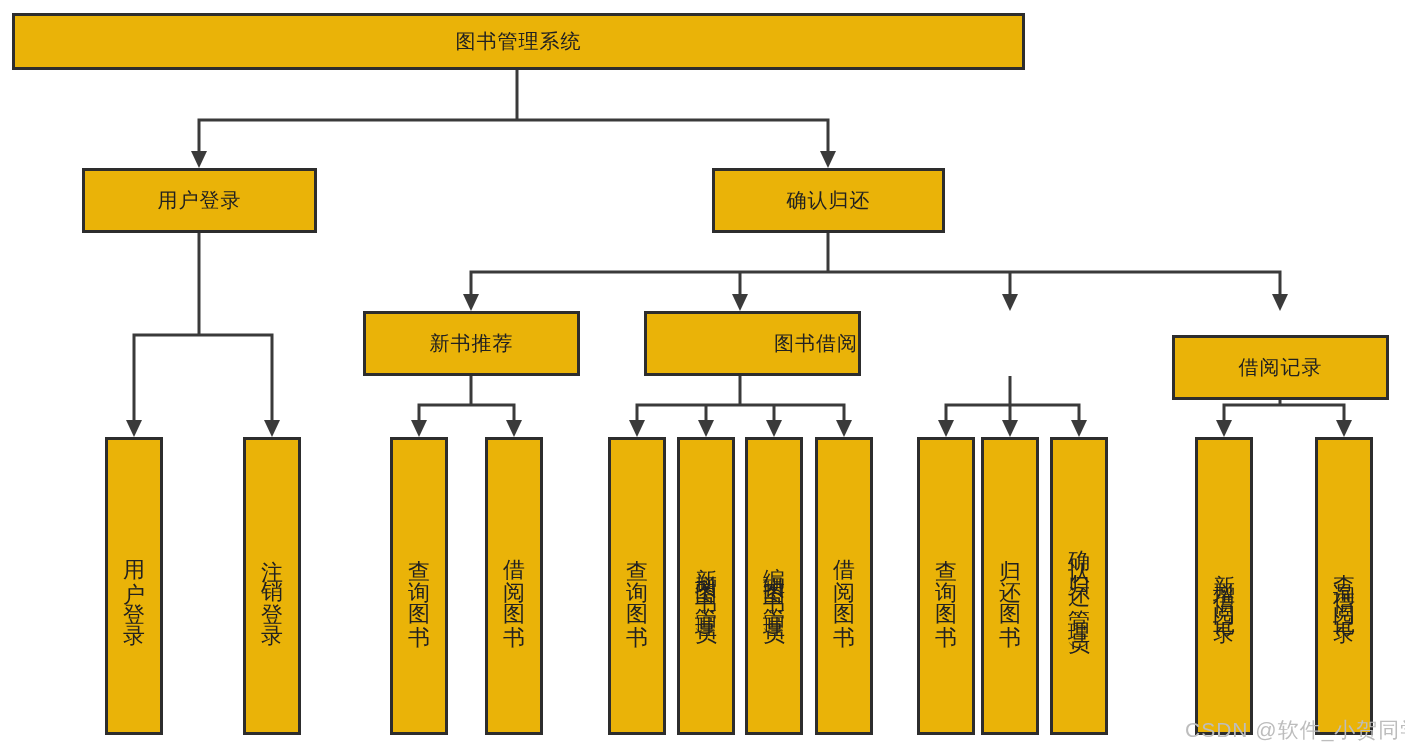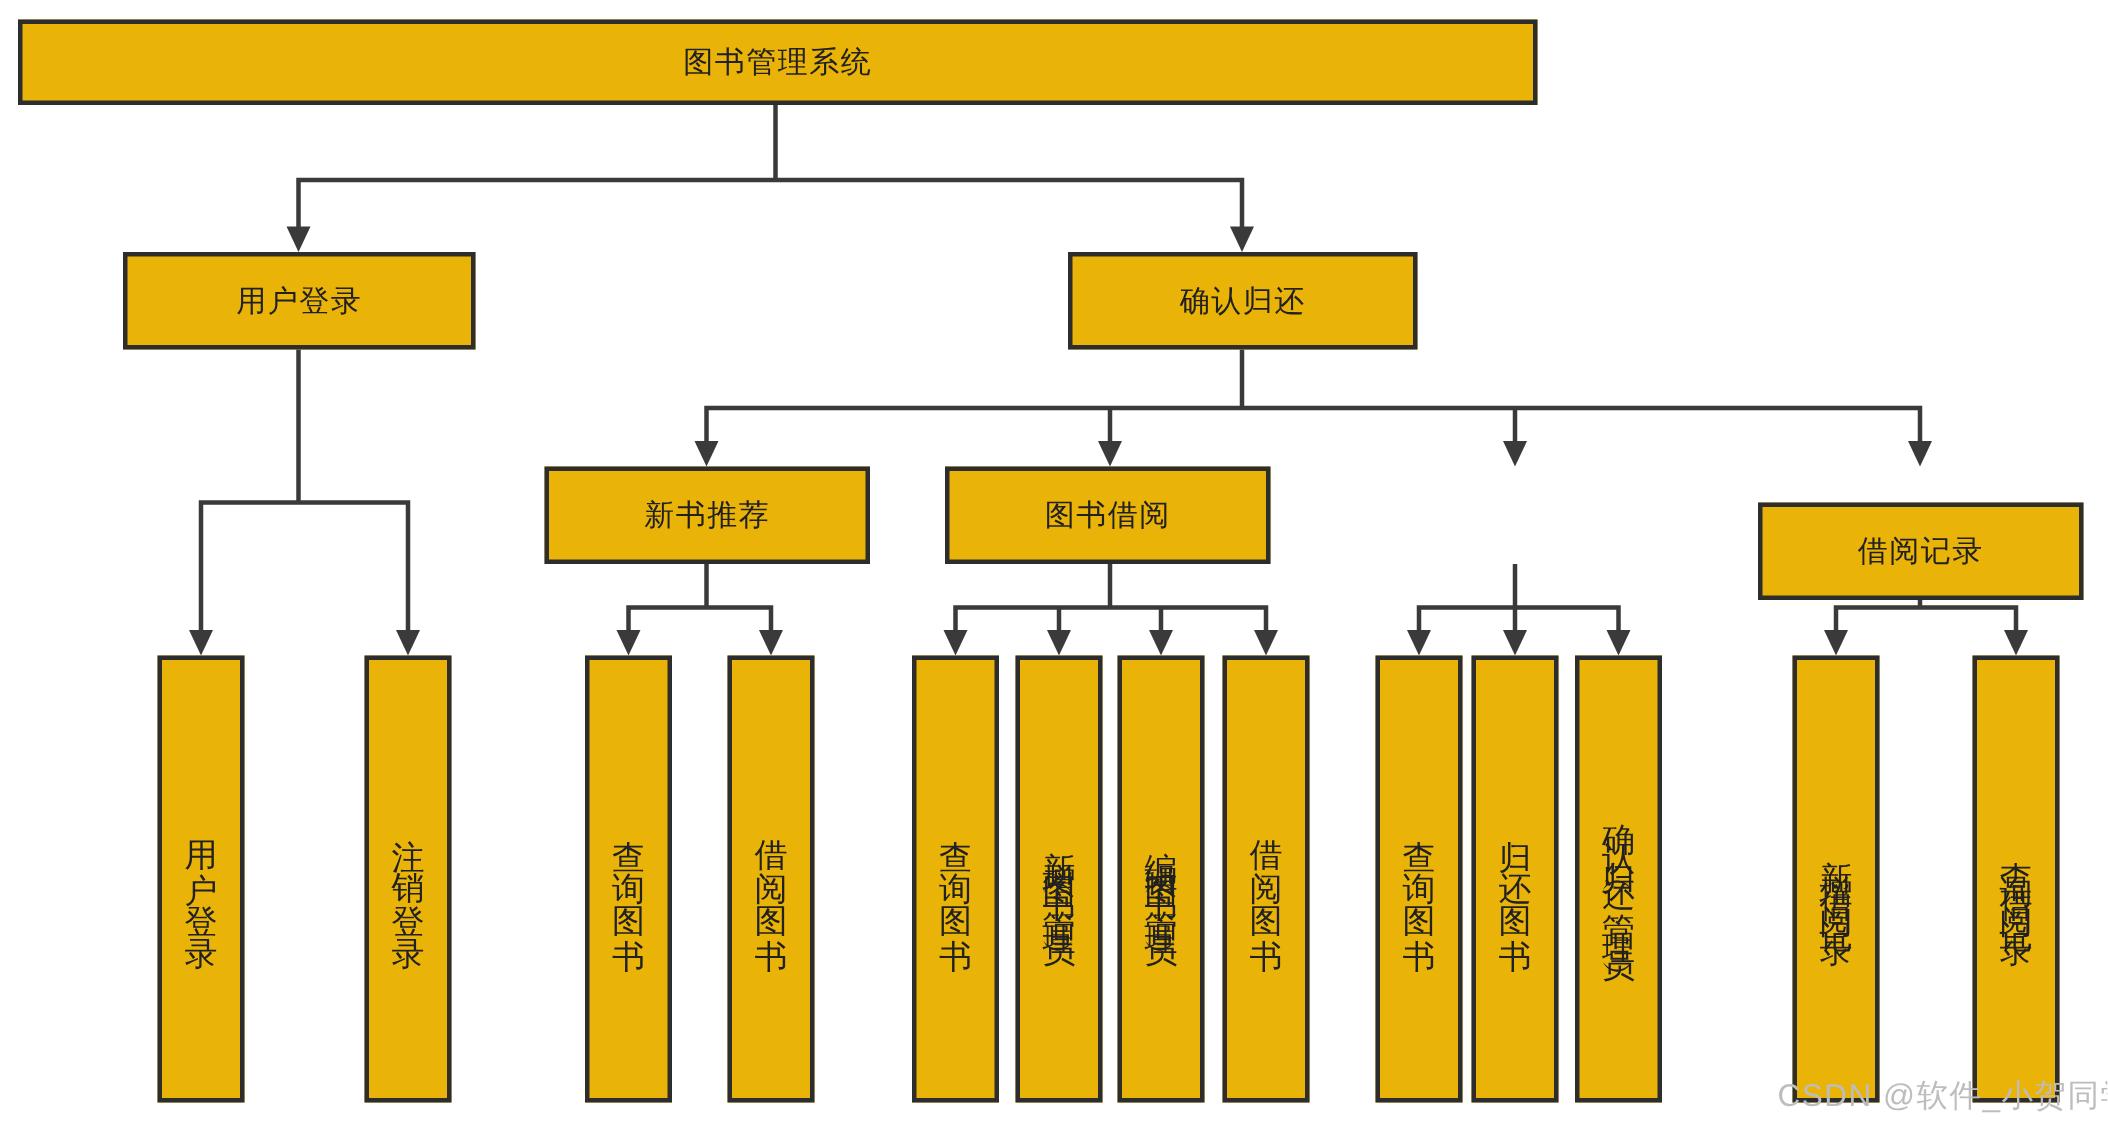--- a/index.html
+++ b/index.html
@@ -99,21 +99,21 @@
   <div class="box" style="left:82px;top:168px;width:235px;height:65px;">
     <span class="hlabel">用户登录</span>
   </div>
   <div class="box" style="left:712px;top:168px;width:233px;height:65px;">
     <span class="hlabel">确认归还</span>
   </div>
 
   <div class="box" style="left:363px;top:311px;width:217px;height:65px;justify-content:center;">
     <span class="hlabel">新书推荐</span>
   </div>
-  <div class="box" style="left:630px;top:311px;width:217px;height:65px;">
+  <div class="box" style="left:644px;top:311px;width:217px;height:65px;justify-content:flex-end;">
     <span class="hlabel">图书借阅</span>
   </div>
   <div class="box" style="left:1172px;top:311px;width:217px;height:65px;margin-top:24px;">
     <span class="hlabel">借阅记录</span>
   </div>
 
   <div class="box leaf" style="left:105px;">
     <span class="vtext ls4">用户登录</span>
   </div>
   <div class="box leaf" style="left:243px;">

